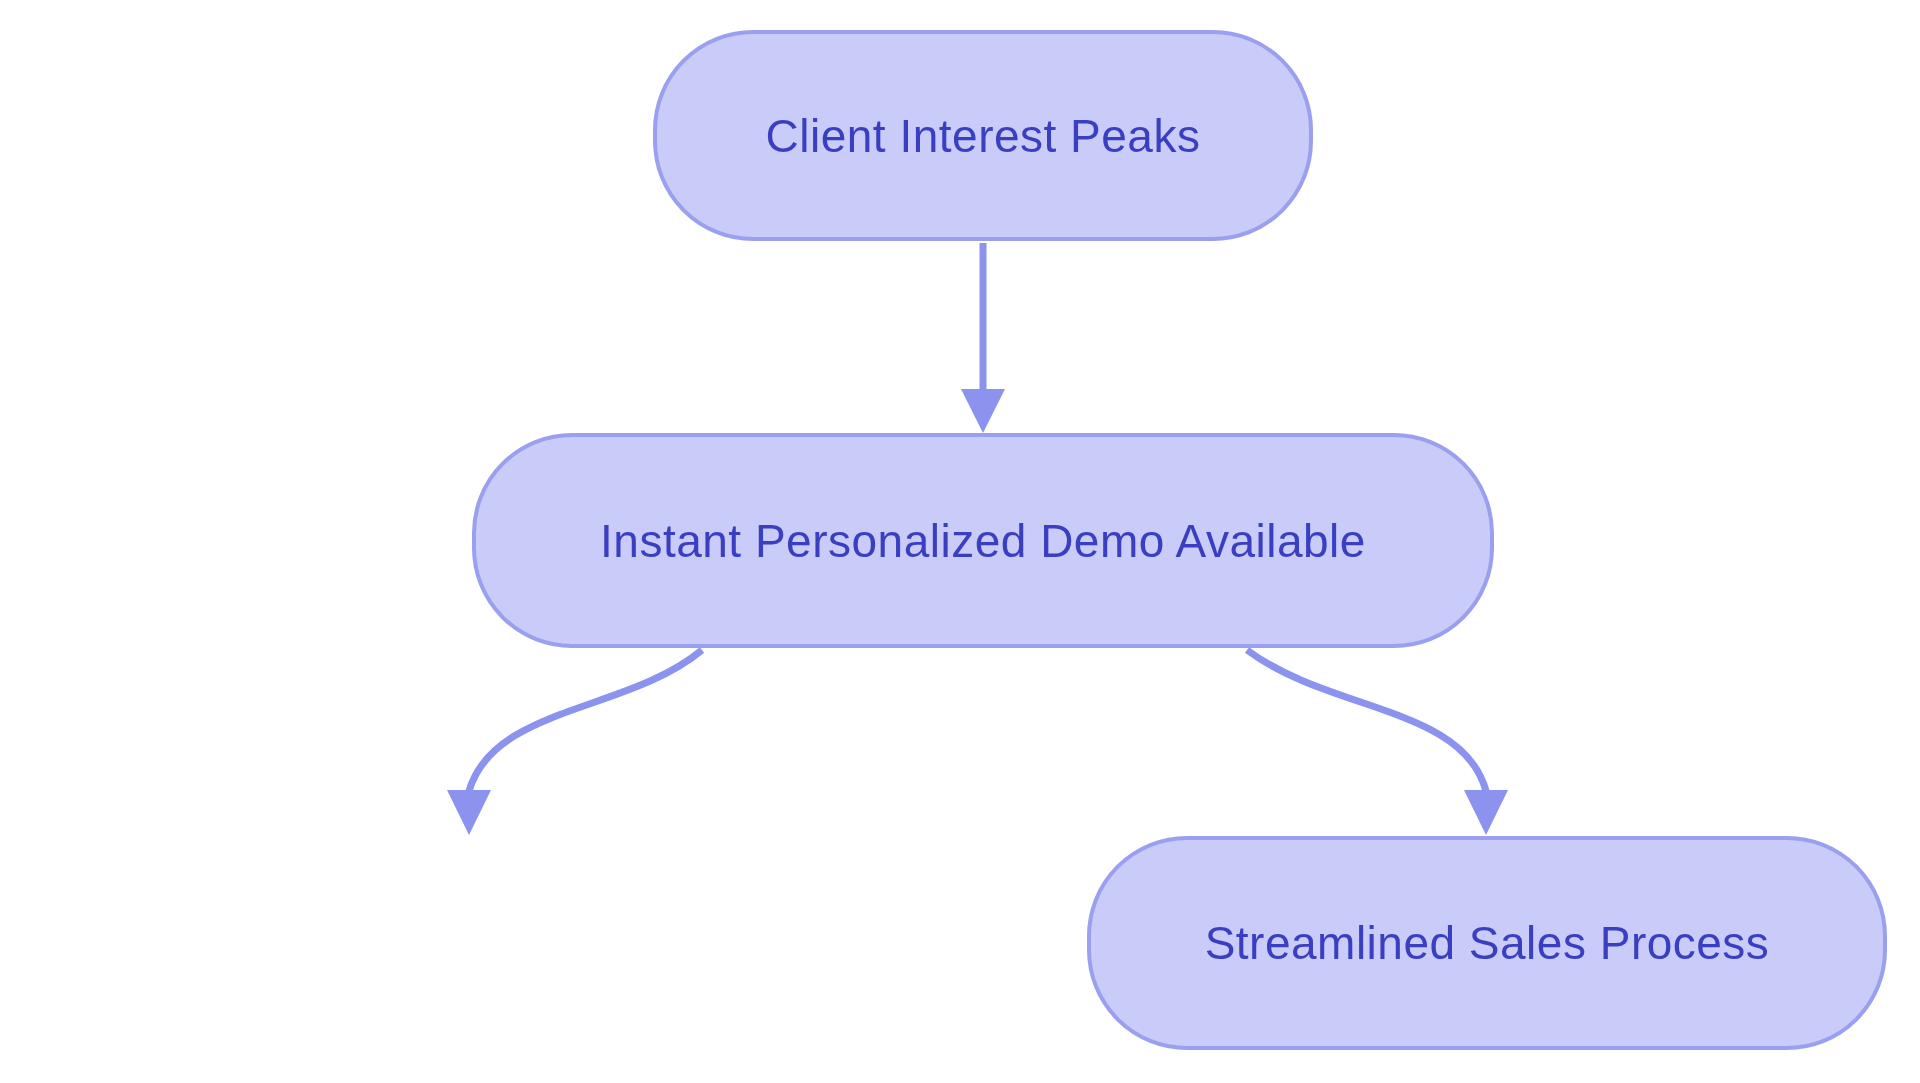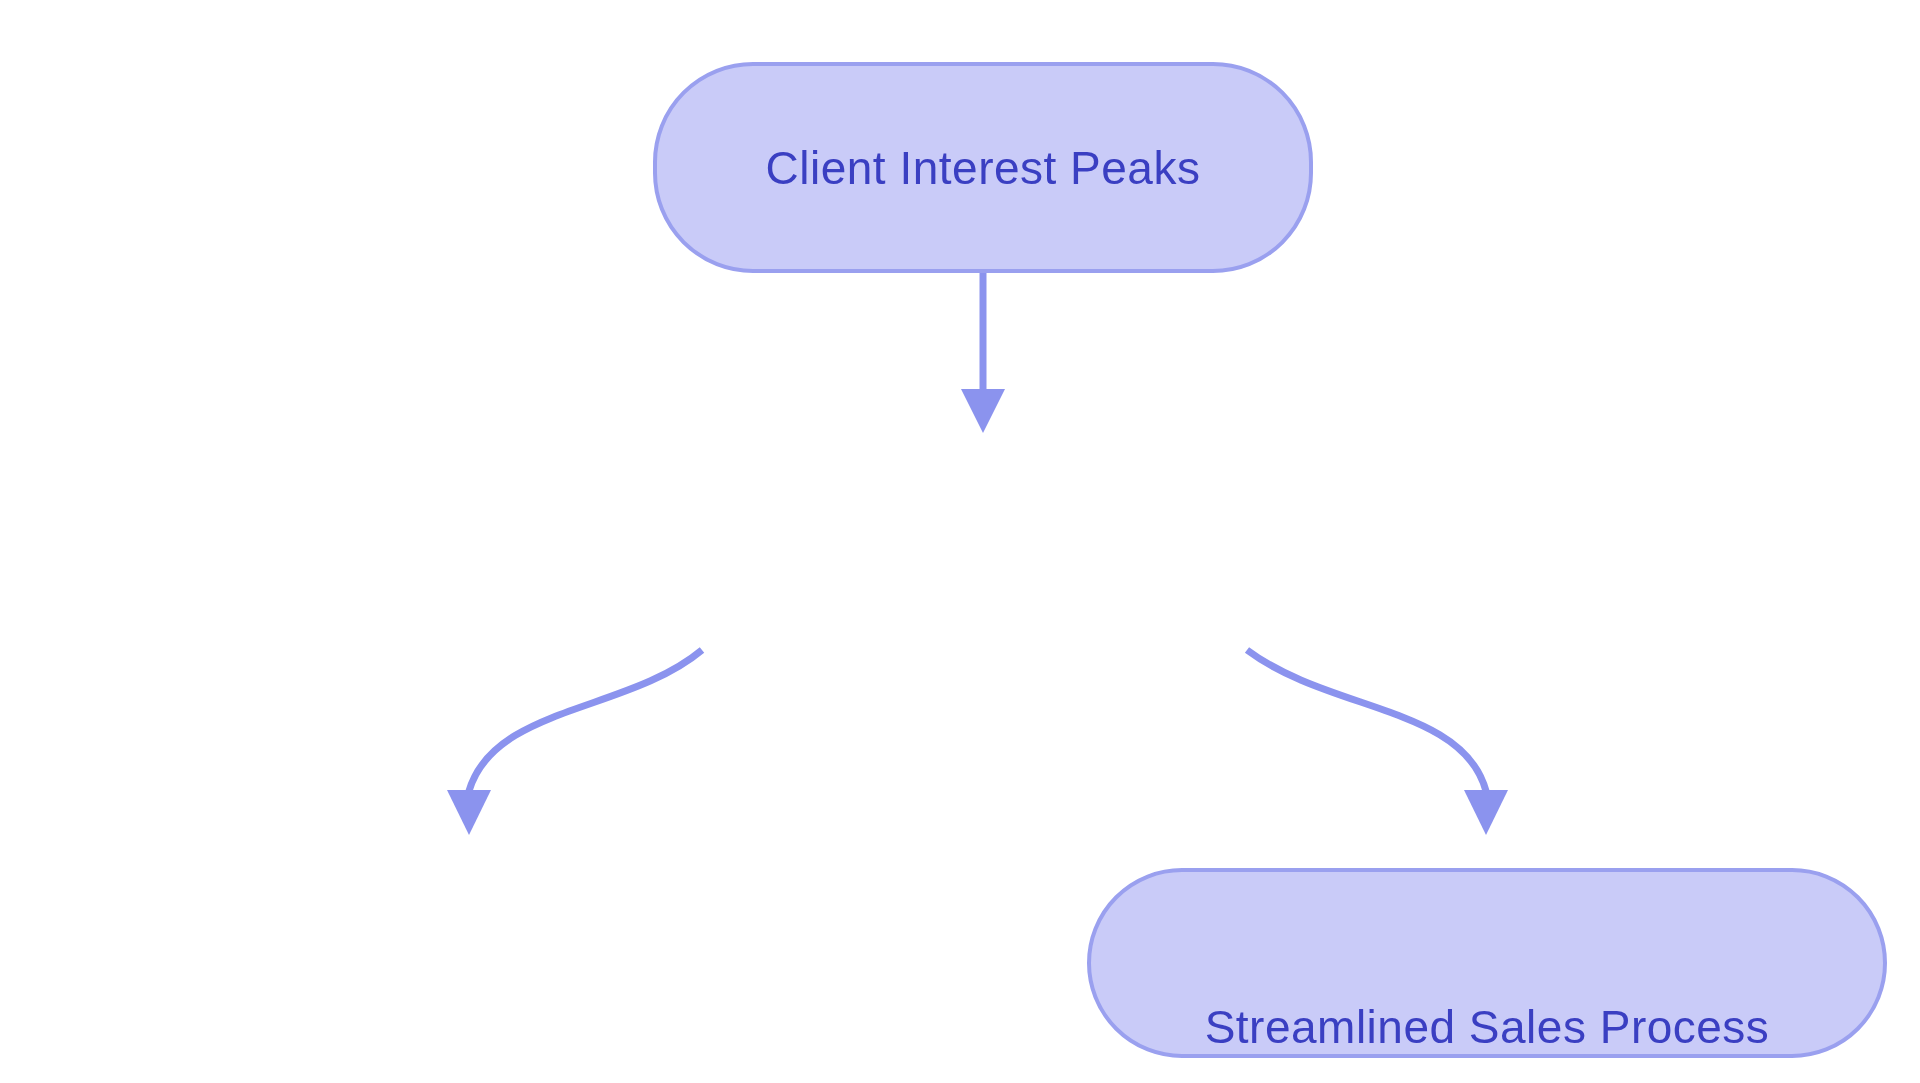--- a/index.html
+++ b/index.html
@@ -37,33 +37,32 @@
   }
   .node {
     position: absolute;
     background: var(--node-fill);
     border: 4px solid var(--node-border);
     border-radius: 100px;
     display: flex;
     align-items: center;
     justify-content: center;
     text-align: center;
-    margin-top: 32px;
   }
   .node-label {
     color: var(--label);
     font-size: 46px;
     font-weight: 400;
     letter-spacing: 0.5px;
     white-space: nowrap;
   }
   .node-top    { left: 653px;  top: 30px;  width: 660px;  height: 211px; }
   .node-mid    { left: 472px;  top: 433px; width: 1022px; height: 215px; }
   .node-left   { left: 35px;   top: 836px; width: 862px;  height: 214px; }
-  .node-right  { left: 1087px; top: 836px; width: 800px;  height: 190px; align-items: flex-end; }
+  .node-right  { left: 1087px; top: 836px; width: 800px;  height: 214px; }
 </style>
 </head>
 <body>
 
 <div class="stage">
 
   <svg class="edges-layer" width="1920" height="1083" viewBox="0 0 1920 1083" xmlns="http://www.w3.org/2000/svg">
 
     <path class="edge-path" d="M 983 243 L 983 391"></path>
     <polygon class="arrowhead" points="961,389 1005,389 983,433"></polygon>
@@ -72,19 +71,22 @@
     <polygon class="arrowhead" points="447,790 491,790 469,835"></polygon>
 
     <path class="edge-path" d="M 1247 650 C 1330 712, 1463 706, 1486 791"></path>
     <polygon class="arrowhead" points="1464,790 1508,790 1486,835"></polygon>
   </svg>
 
   <div class="node node-top">
     <span class="node-label">Client Interest Peaks</span>
   </div>
 
+  <div class="node node-mid">
+    <span class="node-label">Instant Personalized Demo Available</span>
+  </div>
 
 
   <div class="node node-right">
     <span class="node-label">Streamlined Sales Process</span>
   </div>
 
 </div>
 
 </body></html>

